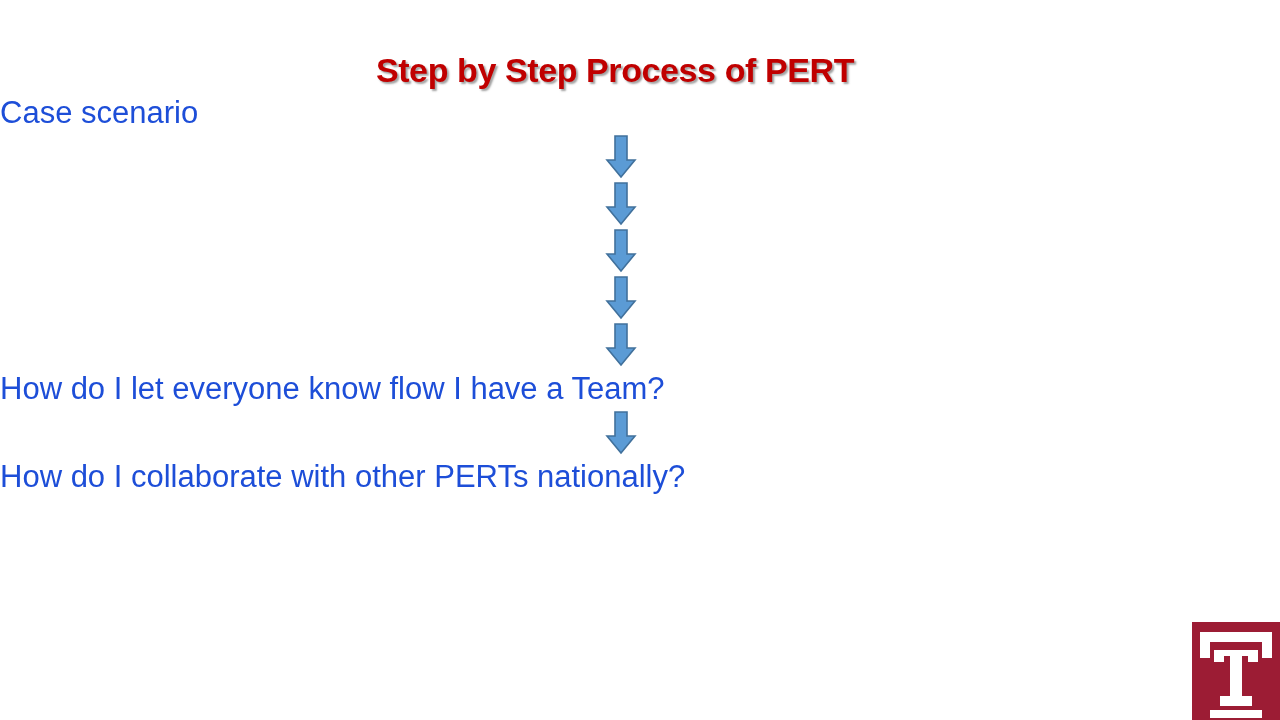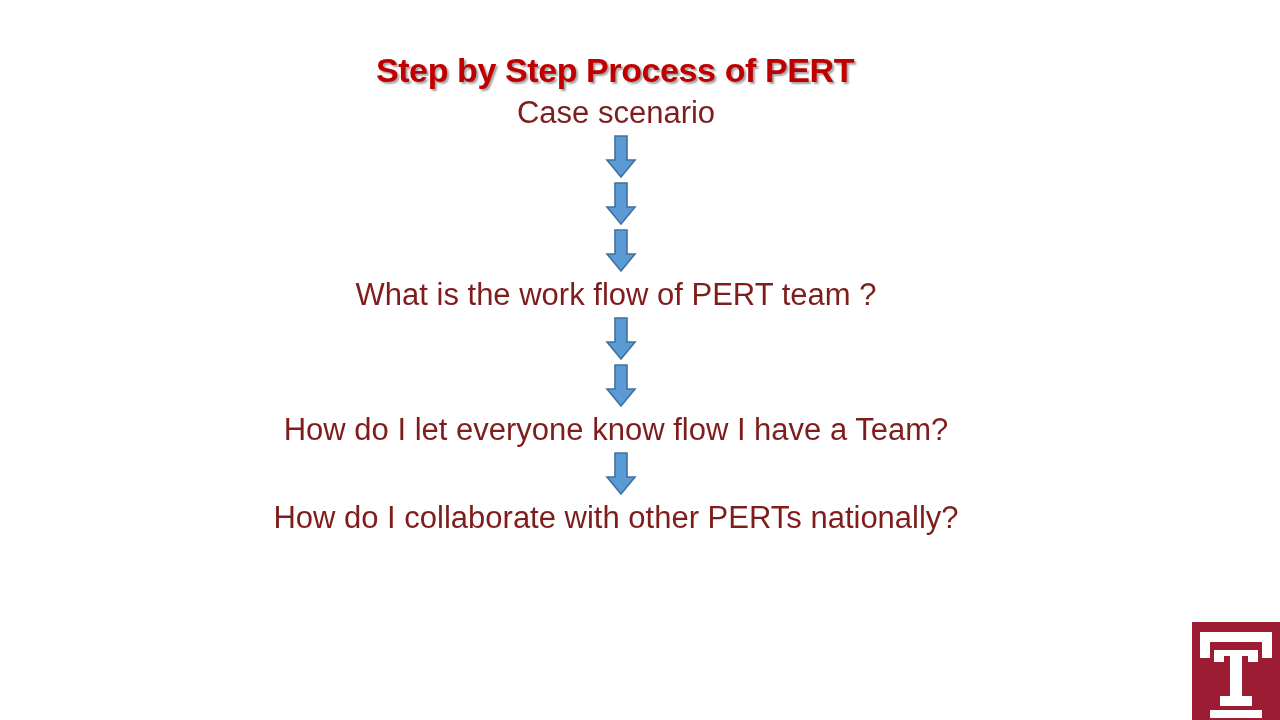--- a/index.html
+++ b/index.html
@@ -44,24 +44,24 @@
     top: 92px;
     left: 0;
     width: 1232px;
     display: flex;
     flex-direction: column;
     align-items: center;
   }
 
   .flow-step {
     width: 100%;
-    text-align: center;
+    text-align: left;
     font-size: 31px;
     line-height: 41px;
-    color: #7f1d1d;
+    color: #1d4ed8;
     white-space: nowrap;
   }
 
   .flow-arrow-wrap {
     width: 100%;
     display: flex;
     justify-content: center;
     padding-left: 10px;
     box-sizing: border-box;
   }
@@ -107,21 +107,20 @@
       </svg>
     </div>
 
 
     <div class="flow-arrow-wrap">
       <svg class="flow-arrow" viewBox="0 0 34 44">
         <polygon points="11,1 23,1 23,25 31,25 17,42 3,25 11,25" fill="#5B9BD5" stroke="#41719C" stroke-width="1.6"></polygon>
       </svg>
     </div>
 
-    <div class="flow-step">What is the work flow of PERT team ?</div>
 
     <div class="flow-arrow-wrap">
       <svg class="flow-arrow" viewBox="0 0 34 44">
         <polygon points="11,1 23,1 23,25 31,25 17,42 3,25 11,25" fill="#5B9BD5" stroke="#41719C" stroke-width="1.6"></polygon>
       </svg>
     </div>
 
 
     <div class="flow-arrow-wrap">
       <svg class="flow-arrow" viewBox="0 0 34 44">

